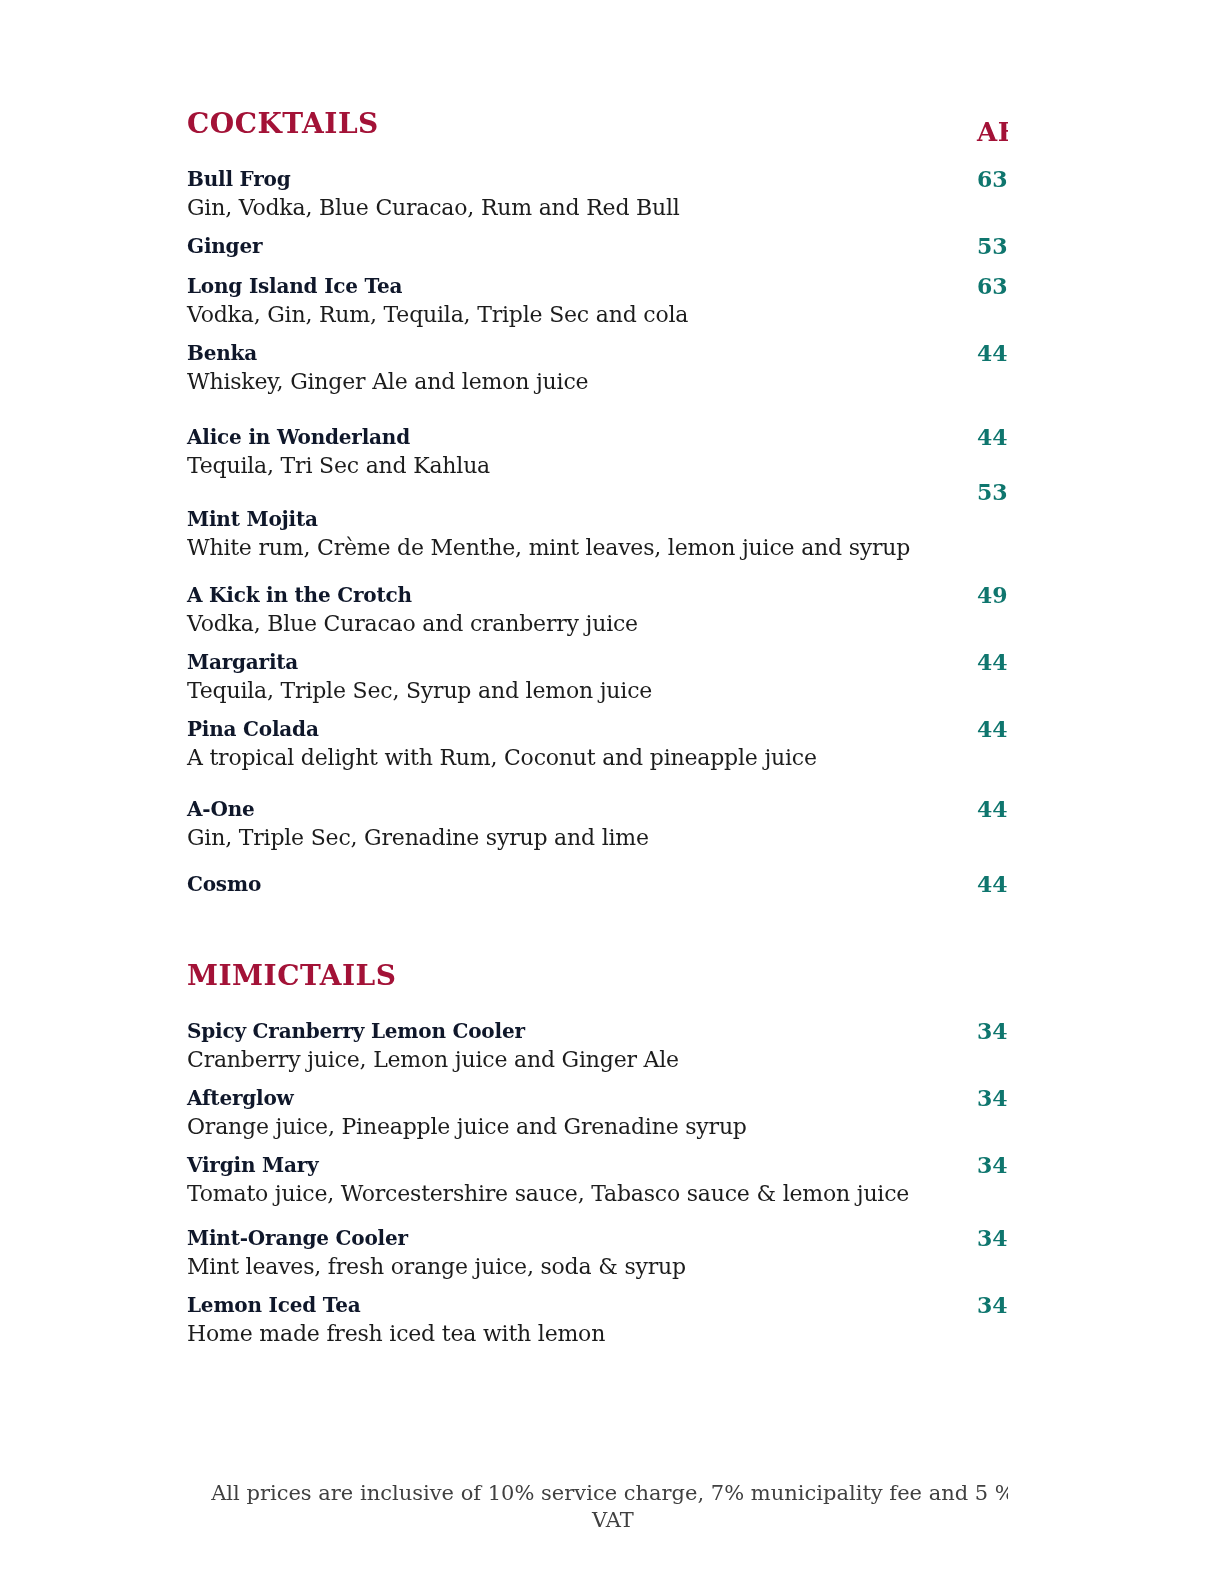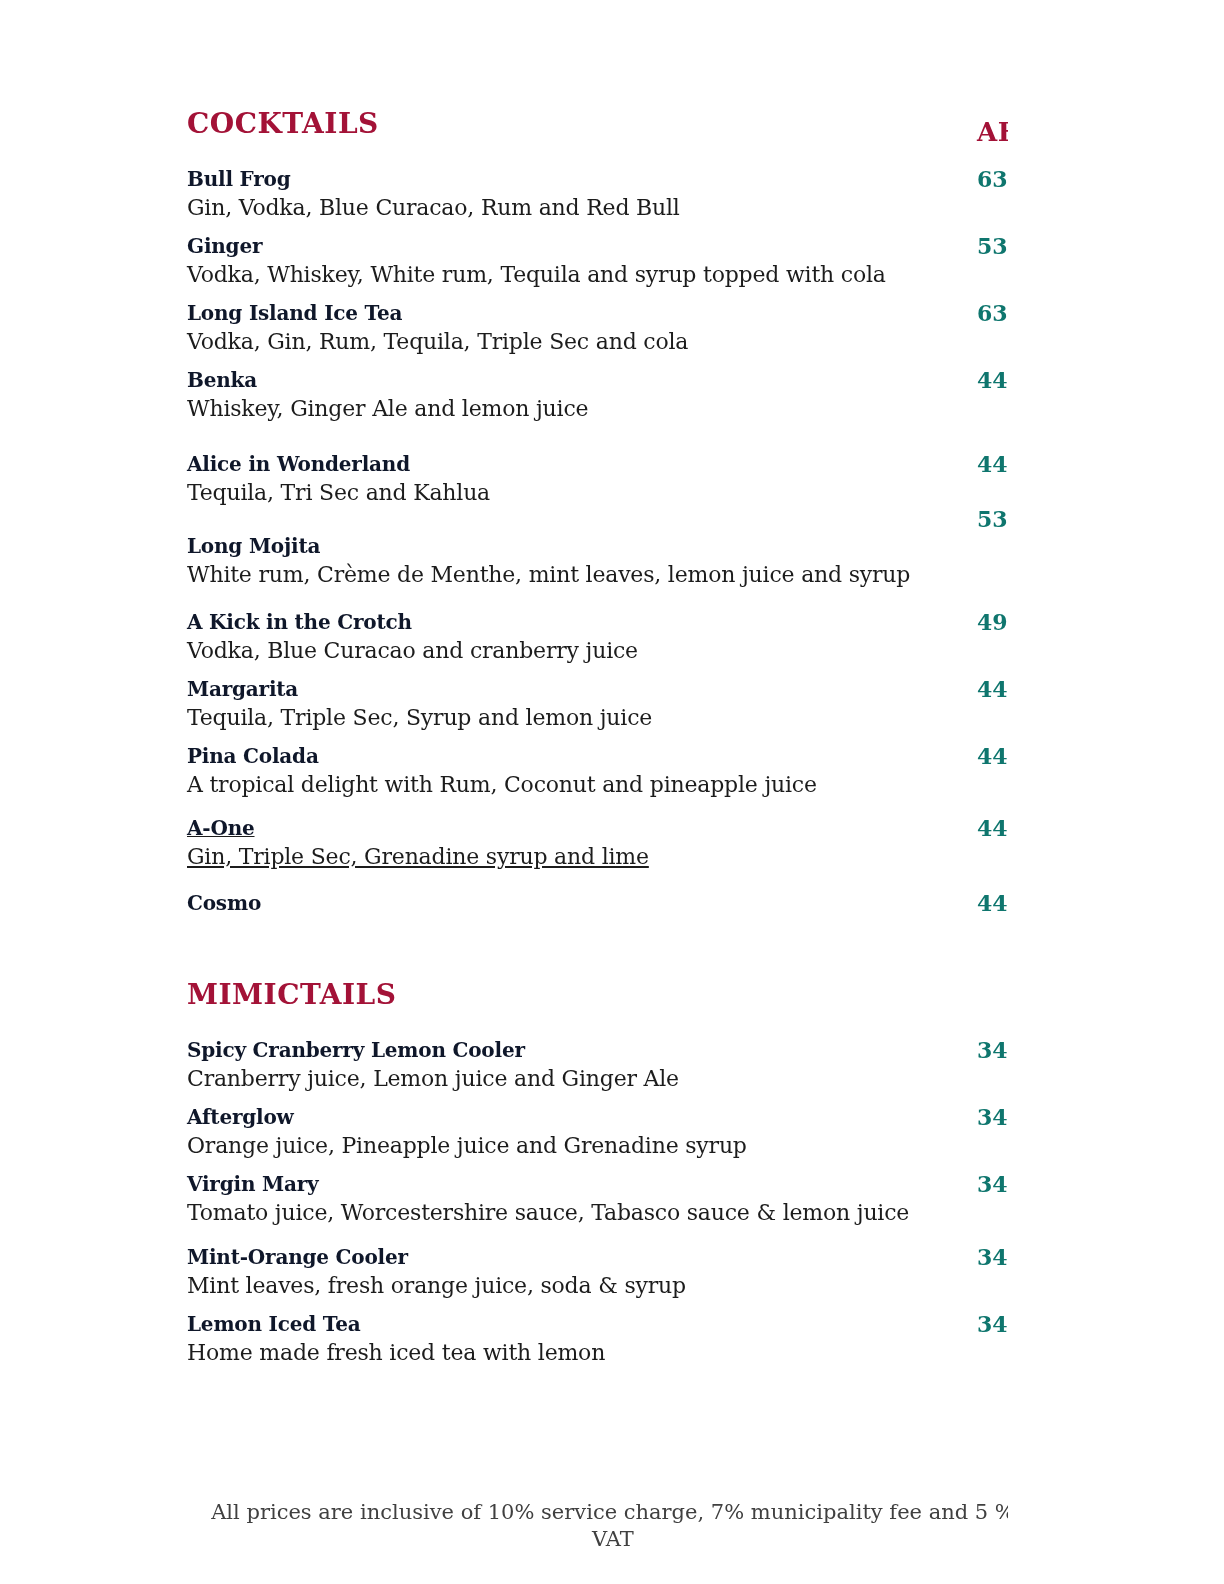--- a/index.html
+++ b/index.html
@@ -67,21 +67,21 @@
   .item-desc {
     font-size: 22px;
     line-height: 27px;
     letter-spacing: -0.2px;
     color: var(--text, #1c1c1c);
   }
   
   .section[data-idx="0"] .menu-item:nth-child(5)  { margin-top: 29px; }
   .section[data-idx="0"] .menu-item:nth-child(6)  { margin-top: 0; }
   .section[data-idx="0"] .menu-item:nth-child(7)  { margin-top: 21px; }
-  .section[data-idx="0"] .menu-item:nth-child(10) { margin-top: 17px; text-decoration: underline; }
+  .section[data-idx="0"] .menu-item:nth-child(10) { margin-top: 25px; }
   .section[data-idx="0"] .menu-item:nth-child(11) { margin-top: 20px; }
   .section[data-idx="1"] .menu-item:nth-child(4)  { margin-top: 18px; }
   .section + .section { margin-top: 62px; }
   .footer {
     margin-top: 133px;
     width: 852px;
     text-align: center;
     font-size: 21px;
     line-height: 27px;
     color: var(--muted, #404040);
@@ -106,21 +106,20 @@
     </div>
     <div class="item-desc">Gin, Vodka, Blue Curacao, Rum and Red Bull</div>
   </div>
 
   <div class="menu-item">
 
     <div class="item-row">
       <span class="item-name">Ginger</span>
       <span class="price">53</span>
     </div>
-    <div class="item-desc">Vodka, Whiskey, White rum, Tequila and syrup topped with cola</div>
   </div>
 
   <div class="menu-item">
 
     <div class="item-row">
       <span class="item-name">Long Island Ice Tea</span>
       <span class="price">63</span>
     </div>
     <div class="item-desc">Vodka, Gin, Rum, Tequila, Triple Sec and cola</div>
   </div>
@@ -141,21 +140,21 @@
       <span class="price">44</span>
     </div>
     <div class="item-desc">Tequila, Tri Sec and Kahlua</div>
   </div>
 
   <div class="menu-item">
     <div class="price-line">
       <span class="price">53</span>
     </div>
     <div class="item-row">
-      <span class="item-name">Long Mojita</span>
+      <span class="item-name">Mint Mojita</span>
       
     </div>
     <div class="item-desc">White rum, Crème de Menthe, mint leaves, lemon juice and syrup</div>
   </div>
 
   <div class="menu-item">
 
     <div class="item-row">
       <span class="item-name">A Kick in the Crotch</span>
       <span class="price">49</span>

